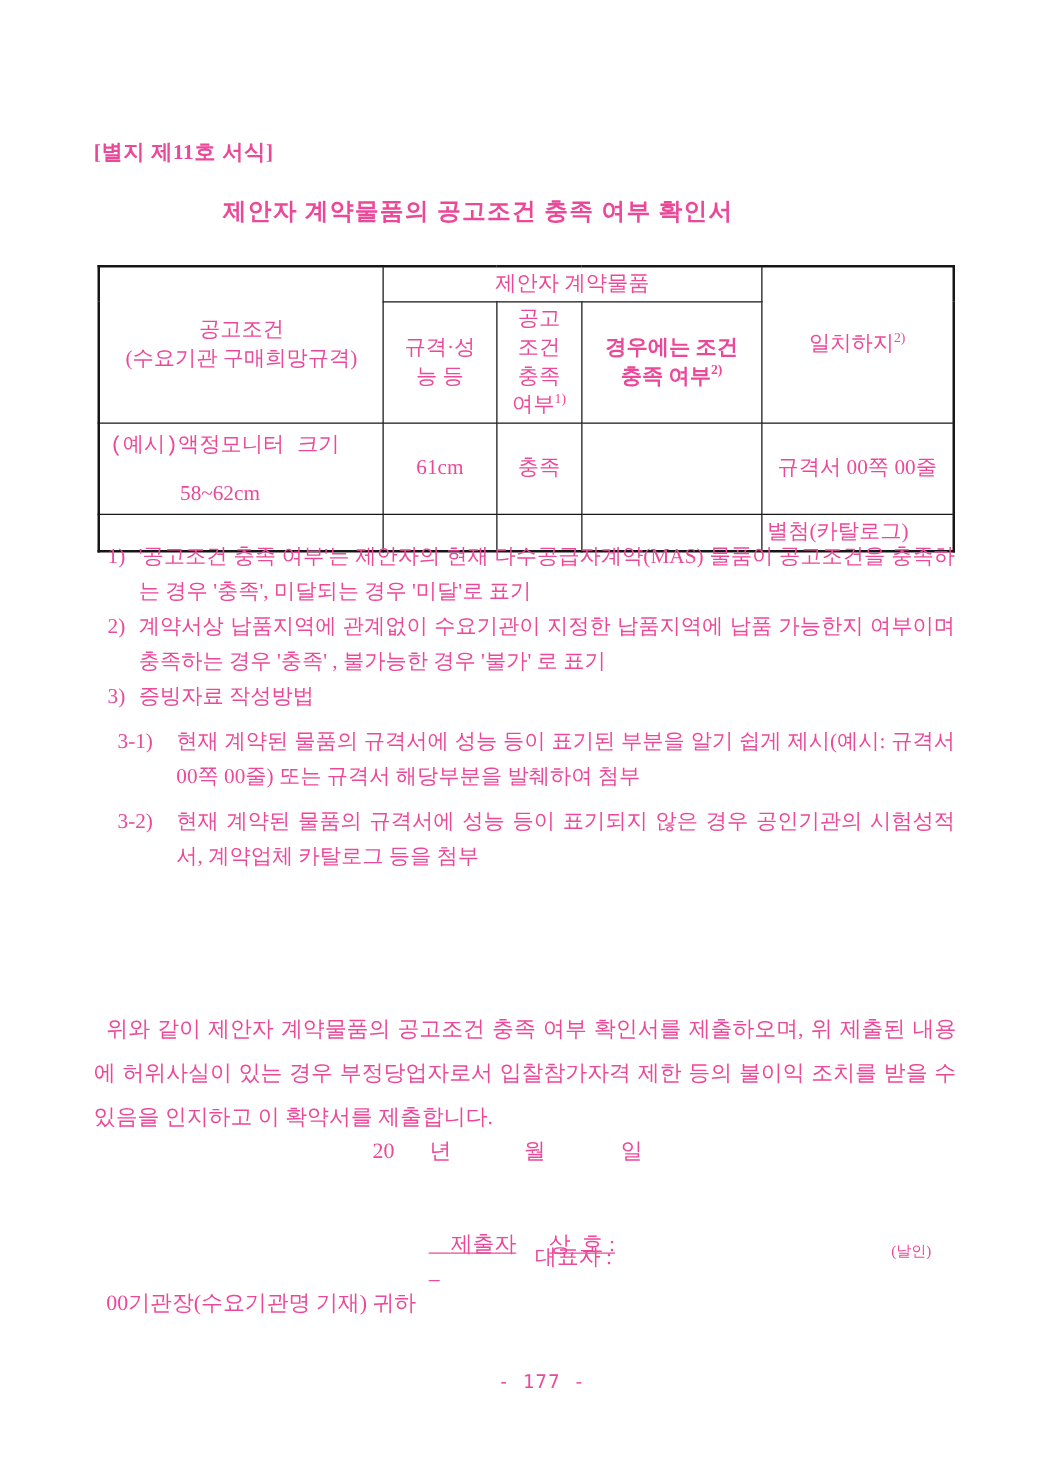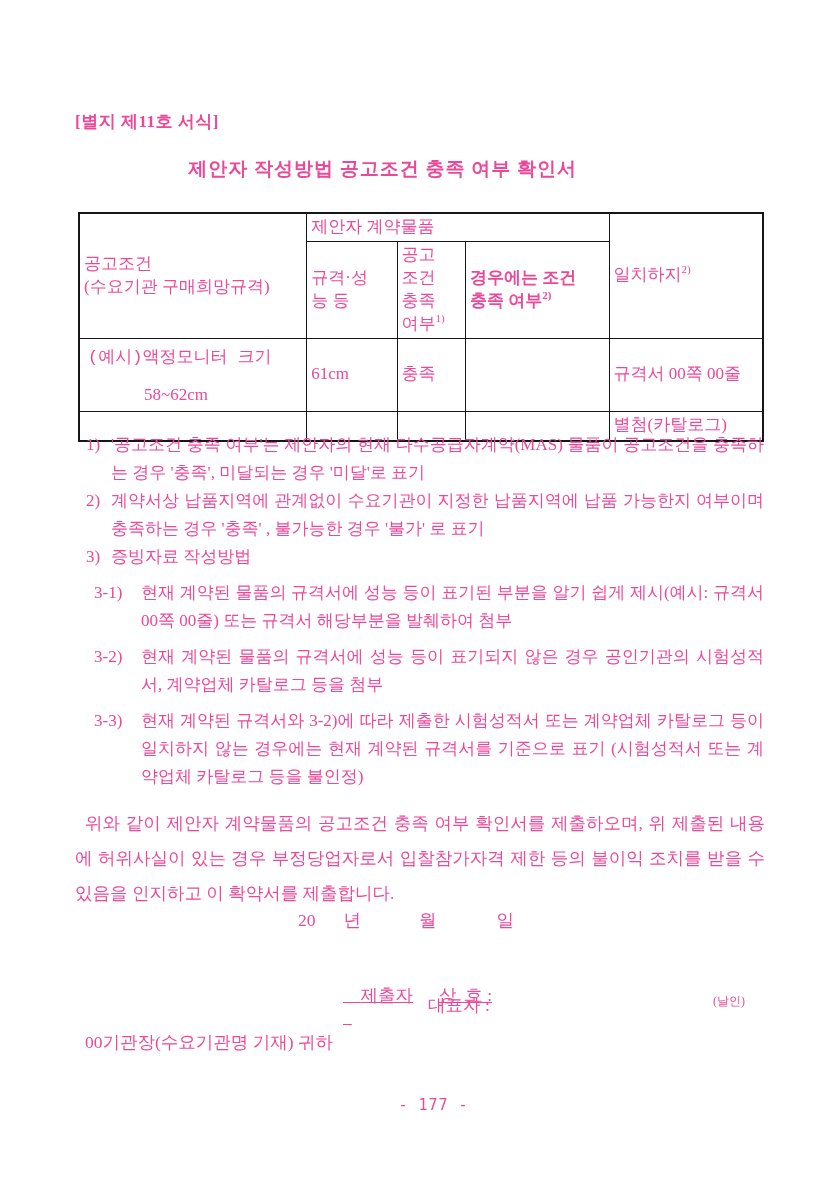--- a/index.html
+++ b/index.html
@@ -31,21 +31,21 @@
     width:100%; border-collapse:collapse; table-layout:fixed;
     border:2px solid #161616;
     font-size:17px;
   }
   table.confirm td {
     border:1px solid #161616;
     vertical-align:middle;
     padding:2px 4px;
     line-height:1.35;
   }
-  td.c { }
+  td.c { text-align:center; }
   tr.group-row td { height:26px; }
   tr.header-row td { height:81px; }
   tr.data-row-1 td { height:73px; }
   tr.data-row-2 td { height:30px; }
   sup { font-size:11px; vertical-align:super; line-height:0; }
   .notice-line1 { padding:4px 0 0 4px; text-align:left;font-family:Liberation Mono, monospace; }
   .notice-line2 { padding:14px 0 0 60px; text-align:left; }
   .evidence-left { text-align:left; padding-left:8px; }
 
   .notes {
@@ -84,21 +84,21 @@
     font-family:"DejaVu Sans Mono","Liberation Mono",monospace;
   }
 </style>
 </head>
 <body>
 
 <div class="page">
 
   <div class="form-label">[별지 제11호 서식]</div>
 
-  <div class="doc-title">제안자 작성방법 공고조건 충족 여부 확인서</div>
+  <div class="doc-title">제안자 계약물품의 공고조건 충족 여부 확인서</div>
 
   <div class="tbl-wrap">
     <table class="confirm">
       <colgroup>
         <col style="width:33.3%">
           <col style="width:13.2%">
           <col style="width:10%">
           <col style="width:21%">
           <col style="width:22.5%">
       </colgroup>
@@ -155,24 +155,20 @@
     </div>
     <div class="sub-notes">
       <div class="sub-note-row">
         <span class="sub-marker">3-1)</span>
         <div class="note-text">현재 계약된 물품의 규격서에 성능 등이 표기된 부분을 알기 쉽게 제시(예시: 규격서 00쪽 00줄) 또는 규격서 해당부분을 발췌하여 첨부</div>
       </div>
       <div class="sub-note-row">
         <span class="sub-marker">3-2)</span>
         <div class="note-text">현재 계약된 물품의 규격서에 성능 등이 표기되지 않은 경우 공인기관의 시험성적서, 계약업체 카탈로그 등을 첨부</div>
       </div>
-      <div class="sub-note-row">
-        <span class="sub-marker">3-3)</span>
-        <div class="note-text">현재 계약된 규격서와 3-2)에 따라 제출한 시험성적서 또는 계약업체 카탈로그 등이 일치하지 않는 경우에는 현재 계약된 규격서를 기준으로 표기 (시험성적서 또는 계약업체 카탈로그 등을 불인정)</div>
-      </div>
     </div>
   </div>
 
   <div class="closing">위와 같이 제안자 계약물품의 공고조건 충족 여부 확인서를 제출하오며, 위 제출된 내용에 허위사실이 있는 경우 부정당업자로서 입찰참가자격 제한 등의 불이익 조치를 받을 수 있음을 인지하고 이 확약서를 제출합니다.</div>
 
   <div class="date-line">
     <span>20</span><span class="d-year">년</span><span class="d-month">월</span><span class="d-day">일</span>
   </div>
 
   <div class="sig-line1">

